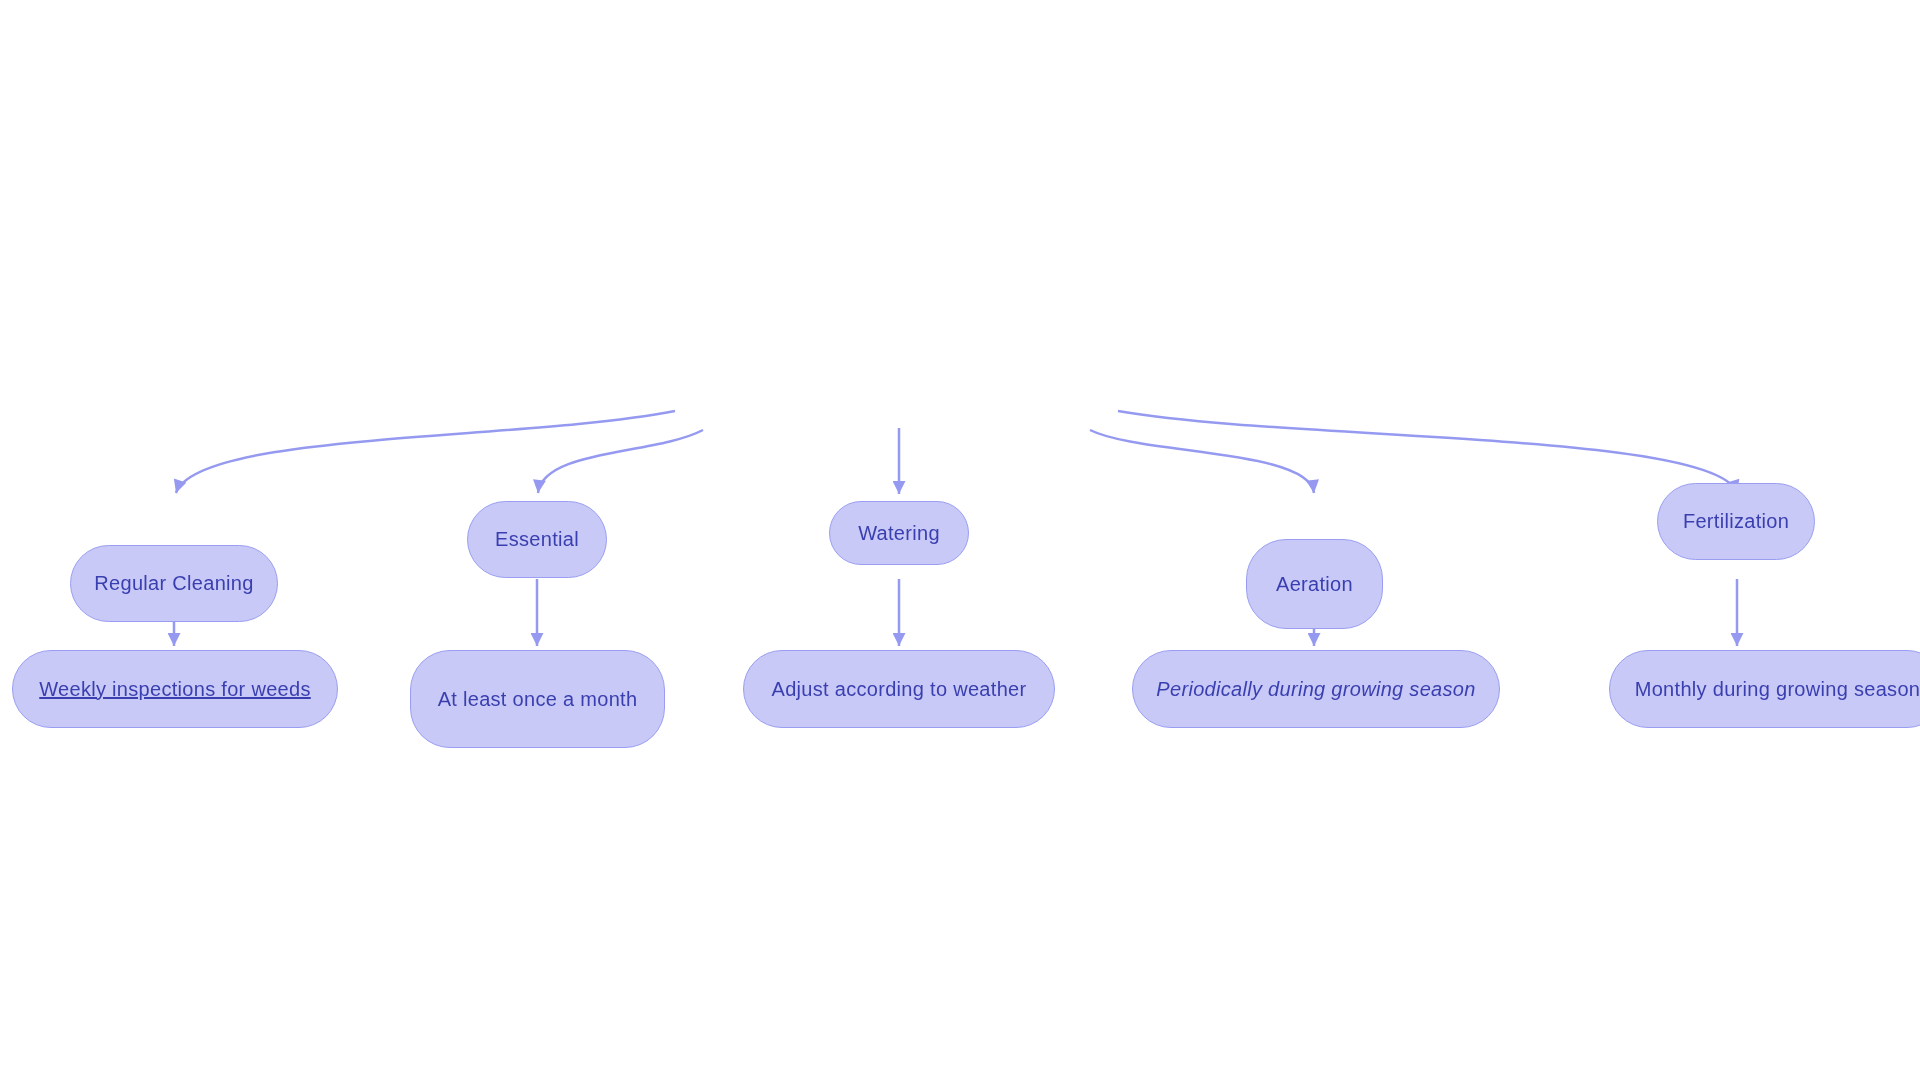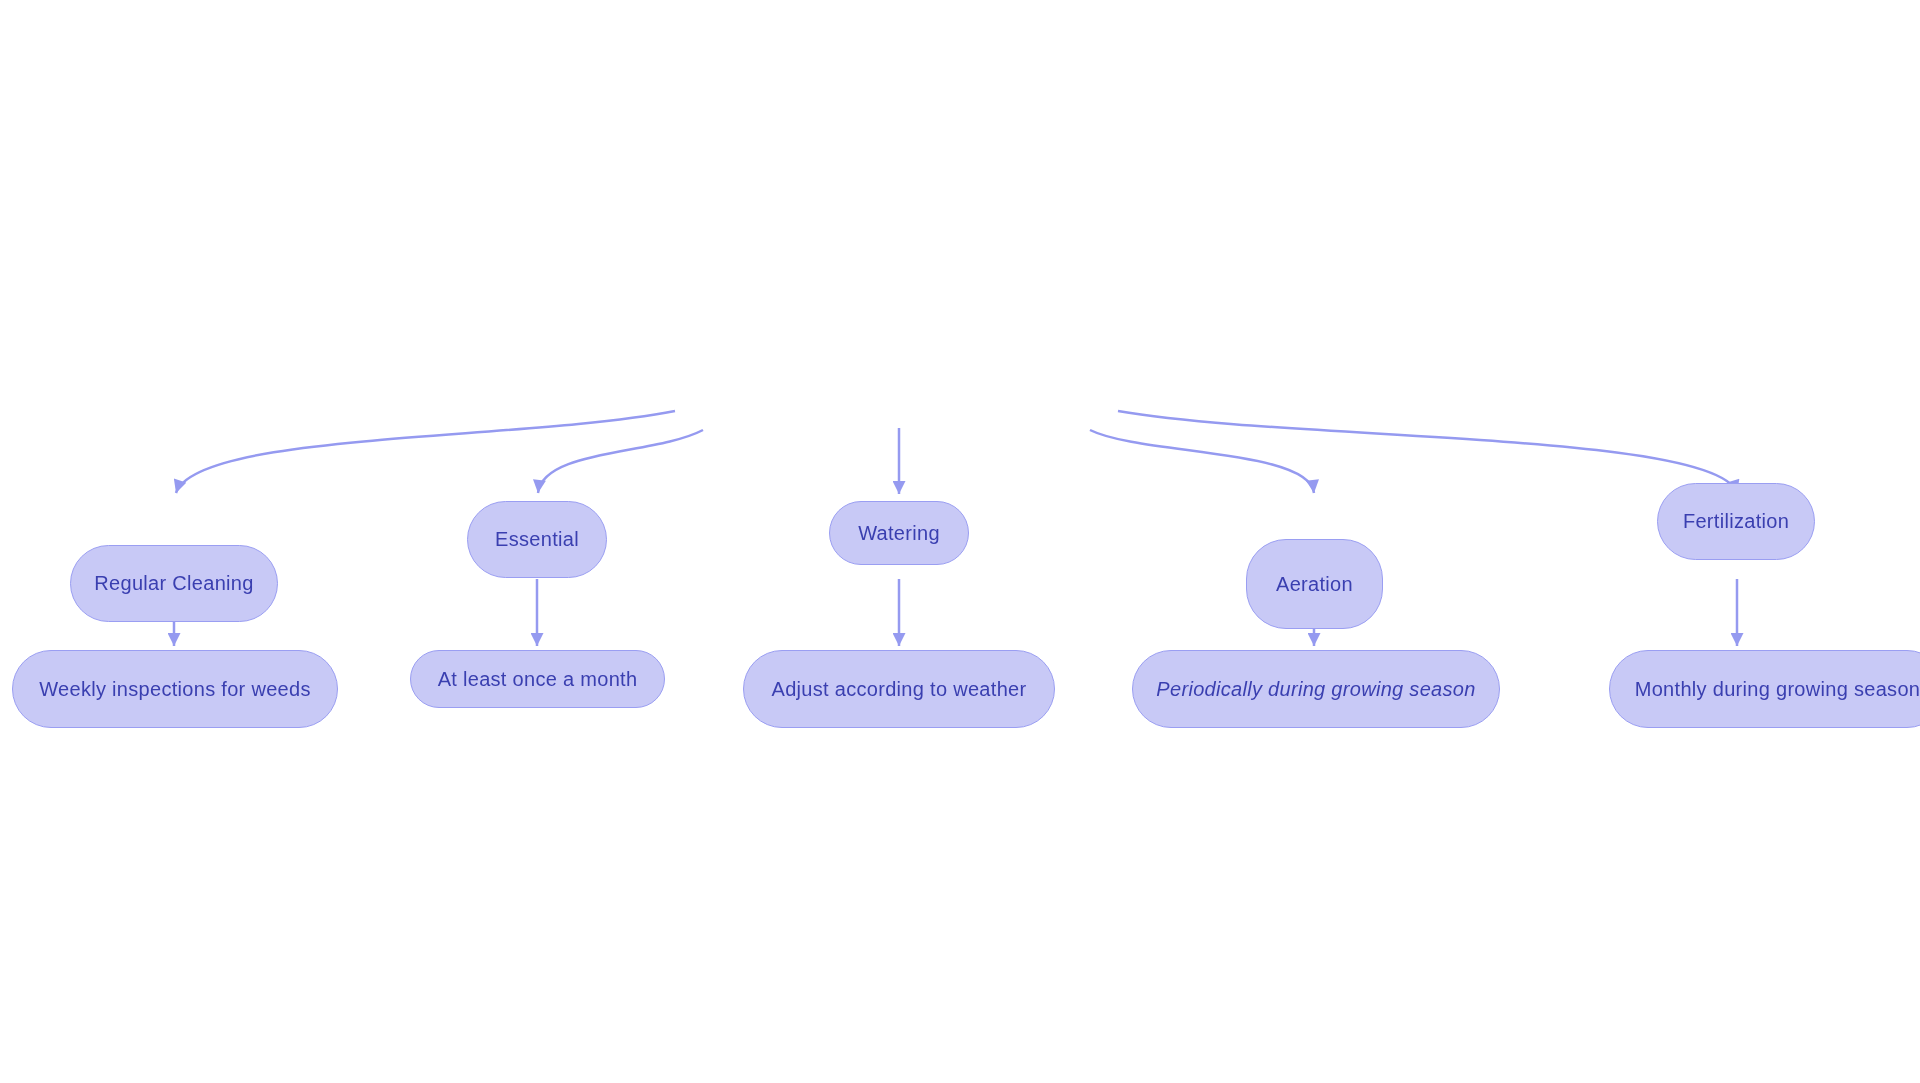--- a/index.html
+++ b/index.html
@@ -47,22 +47,22 @@
     text-align: center;
     white-space: nowrap;
   }
   
   .n-root          { left: 675px;  top: 349px; width: 443px; height: 78px; }
   .n-regular       { left: 70px;   top: 501px; width: 208px; height: 77px; margin-top: 44px; }
   .n-brushing      { left: 467px;  top: 501px; width: 140px; height: 77px; }
   .n-watering      { left: 829px;  top: 501px; width: 140px; height: 64px; }
   .n-aeration      { left: 1246px; top: 501px; width: 137px; height: 90px; margin-top: 38px; }
   .n-fertilization { left: 1657px; top: 483px; width: 158px; height: 77px; }
-  .n-regular-d       { left: 12px;   top: 650px; width: 326px; height: 78px; }
-  .n-brushing-d      { left: 410px;  top: 650px; width: 255px; height: 58px; }
+  .n-regular-d       { left: 12px;   top: 650px; width: 326px; height: 78px; text-decoration: underline; }
+  .n-brushing-d      { left: 410px;  top: 650px; width: 255px; height: 98px; }
   .n-watering-d      { left: 743px;  top: 650px; width: 312px; height: 78px; justify-content: center; }
   .n-aeration-d      { left: 1132px; top: 650px; width: 368px; height: 78px; font-style: italic; }
   .n-fertilization-d { left: 1609px; top: 650px; width: 337px; height: 78px; }
 </style>
 </head>
 <body>
 
 <div class="canvas">
 
   <svg class="edges" viewBox="0 0 1920 1083" xmlns="http://www.w3.org/2000/svg">

